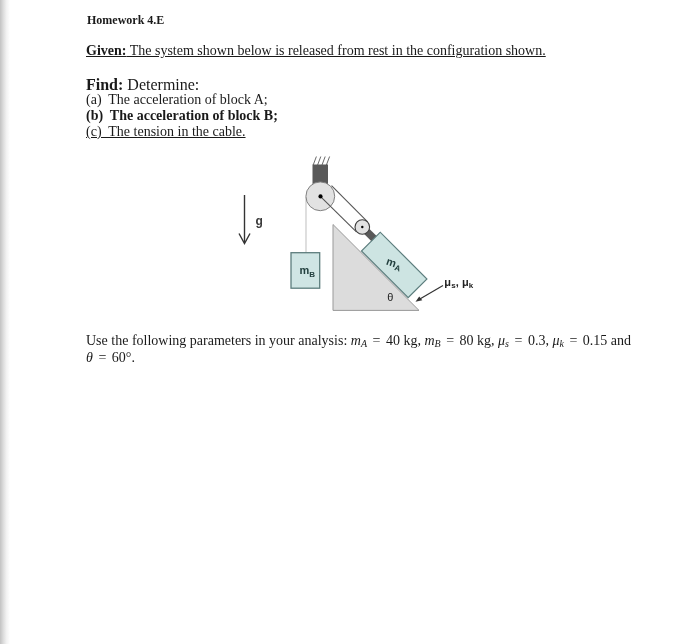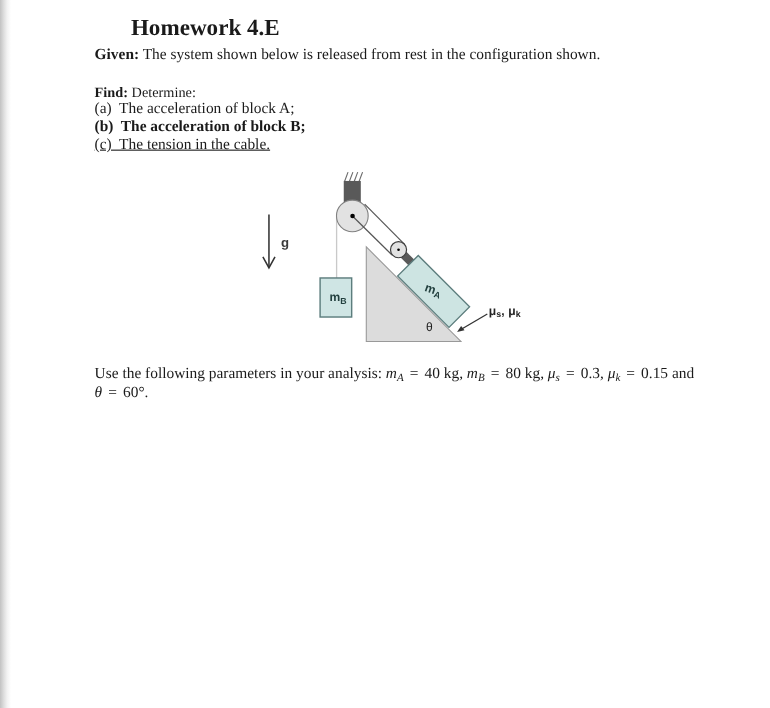--- a/index.html
+++ b/index.html
@@ -7,25 +7,25 @@
        font-family:"Liberation Serif", serif;color:#1a1a1a;}
   .abs{position:absolute;}
   .sb{font-size:10px;font-style:italic;position:relative;top:2px;}
   .eq{margin:0 5.5px;}
 </style>
 </head>
 <body>
 
 <div class="abs" style="left:0;top:0;width:10px;height:644px;background:linear-gradient(to right,#c2c2c2 0%,#dedede 35%,#f2f2f2 65%,#ffffff 100%);"></div>
 
-<div class="abs" style="left:87px;top:13px;font-size:21px;font-weight:bold;margin-left:32px;">Homework 4.E</div>
+<div class="abs" style="left:87px;top:13px;font-size:12px;font-weight:bold;">Homework 4.E</div>
 
-<div class="abs" style="left:86px;top:43px;font-size:14px;"><b>Given:</b> The system shown below is released from rest in the configuration shown.</div>
+<div class="abs" style="left:86px;top:43px;font-size:14px;text-decoration:underline;"><b>Given:</b> The system shown below is released from rest in the configuration shown.</div>
 
-<div class="abs" style="left:86px;top:76px;font-size:13px;"><b>Find:</b> Determine:</div>
+<div class="abs" style="left:86px;top:76px;font-size:16px;"><b>Find:</b> Determine:</div>
 
 <div class="abs" style="left:86px;top:92px;font-size:14px;text-align:center;">(a)&nbsp; The acceleration of block A;</div>
 
 <div class="abs" style="left:86px;top:108px;font-size:14px;font-weight:bold;">(b)&nbsp; The acceleration of block B;</div>
 
 <div class="abs" style="left:86px;top:124px;font-size:14px;text-decoration:underline;">(c)&nbsp; The tension in the cable.</div>
 
 <svg class="abs" style="left:0;top:0;" width="700" height="644" viewBox="0 0 700 644" xmlns="http://www.w3.org/2000/svg">
 
   <g stroke="#6b6b6b" stroke-width="1">

